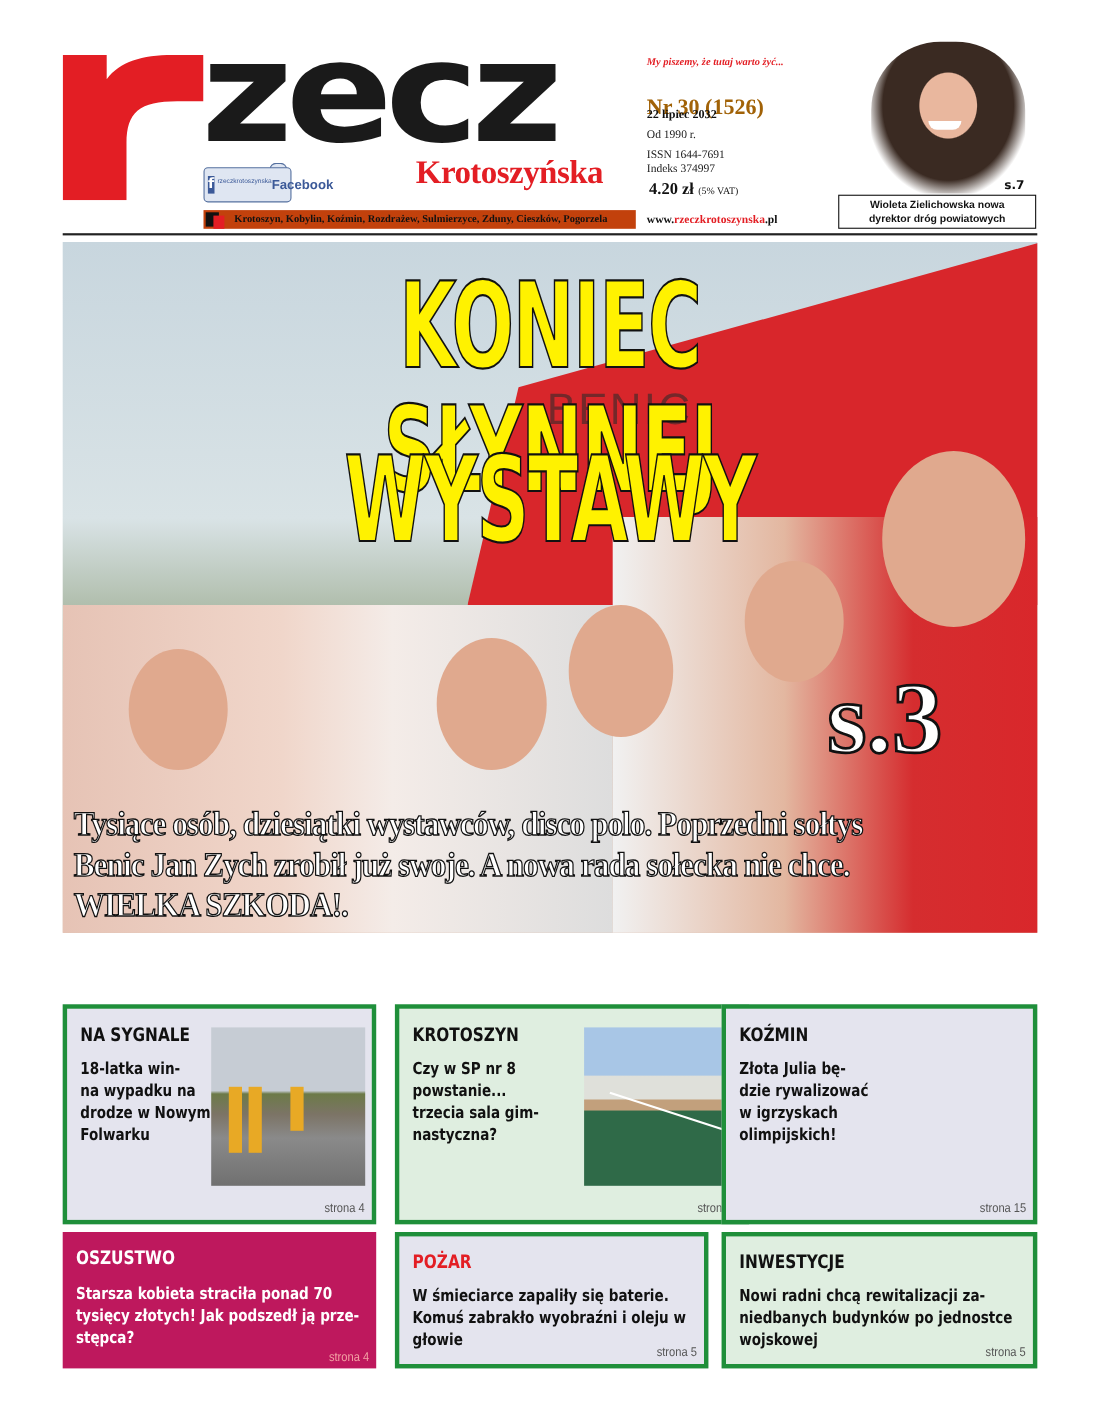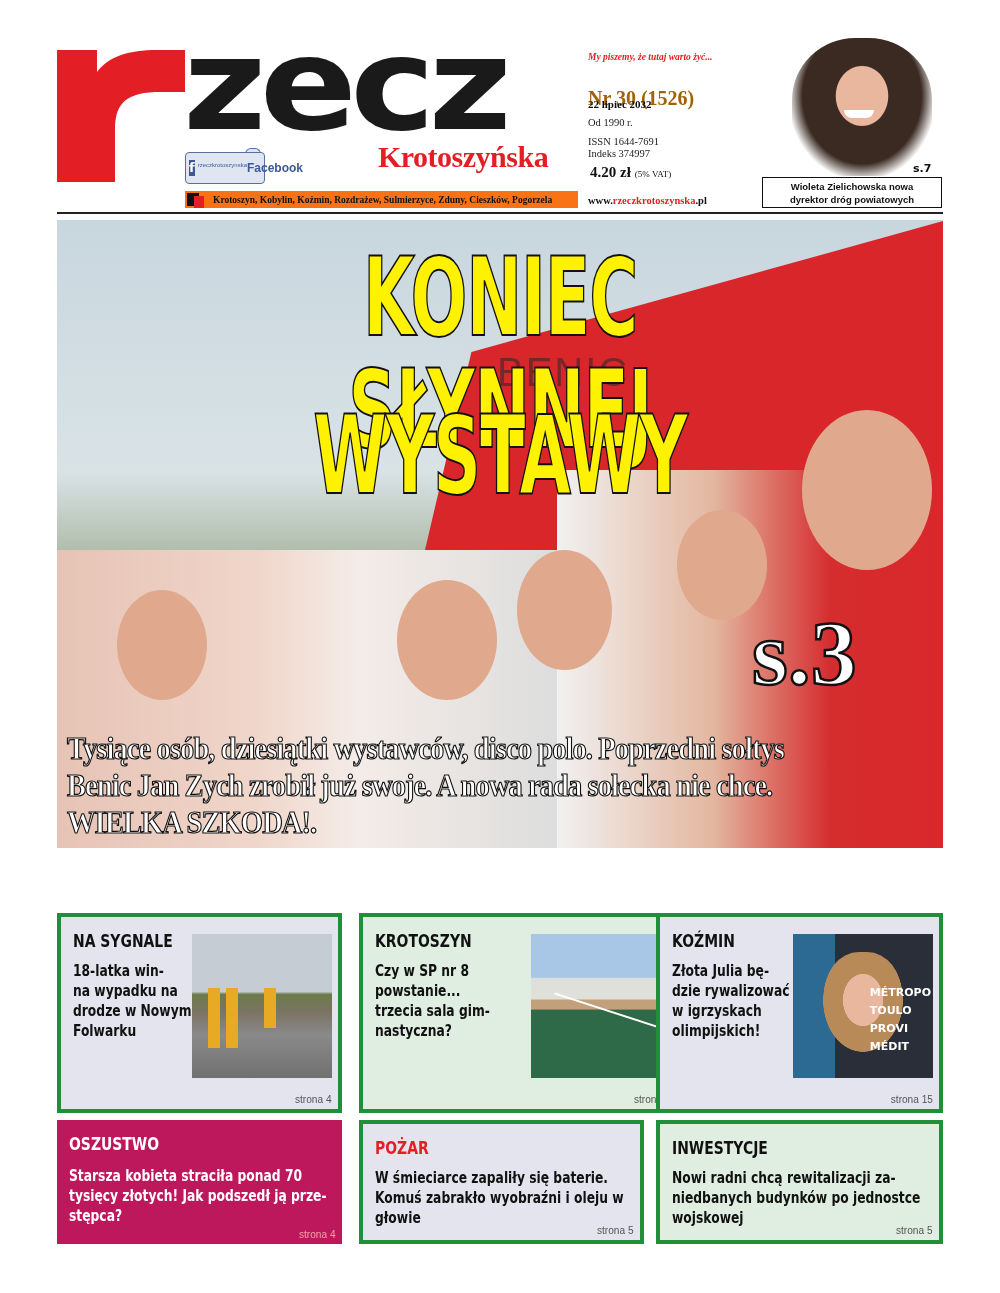--- a/index.html
+++ b/index.html
@@ -8,21 +8,21 @@
   
   .logo-r{left:57px;top:50px;width:128px;height:132px;}
   .logo-zecz{left:183px;top:20px;font-family:"DejaVu Sans",sans-serif;font-weight:bold;font-size:128px;line-height:130px;letter-spacing:-6px;color:#1a1a1a;transform:scaleX(1.12);transform-origin:left top;}
   .logo-kroto{left:378px;top:140px;font-family:"Liberation Serif",serif;font-weight:bold;font-size:30px;color:#e31e24;letter-spacing:-0.5px;}
   .fb-badge{left:185px;top:152px;width:80px;height:32px;border:1.5px solid #55709f;border-radius:4px;background:#dfe6f2;display:flex;align-items:center;gap:3px;padding:0 3px;box-sizing:border-box;}
   .fb-f{width:14px;height:16px;background:#3b5998;color:#fff;font-weight:bold;font-size:13px;line-height:16px;text-align:center;font-family:"DejaVu Sans",sans-serif;}
   .fb-text{display:flex;line-height:1;}
   .fb-small{font-size:6px;color:#3b5998;}
   .fb-word{font-size:12px;font-weight:bold;color:#3b5998;}
   .fb-thumb{left:245px;top:148px;width:14px;height:12px;border:1.5px solid #55709f;border-bottom:none;border-radius:6px 6px 0 0;background:#dfe6f2;}
-  .towns-bar{left:185px;top:191px;width:393px;height:17px;background:#f97316;display:flex;align-items:center;}
+  .towns-bar{left:185px;top:191px;width:393px;height:17px;background:#c2410c;display:flex;align-items:center;}
   .towns-logo{width:22px;height:17px;position:relative;}
   .towns-logo .t1{position:absolute;left:2px;top:2px;width:12px;height:13px;background:#111;}
   .towns-logo .t2{position:absolute;left:9px;top:5px;width:10px;height:12px;background:#e31e24;}
   .towns-text{font-family:"Liberation Serif",serif;font-weight:bold;font-size:9.5px;color:#111;white-space:nowrap;margin-left:6px;}
   .mast-rule{left:57px;top:212px;width:886px;height:2px;background:#222;}
   .tagline{left:588px;top:52px;font-family:"Liberation Serif",serif;font-style:italic;font-weight:bold;font-size:9.5px;color:#e31e24;}
   .issue{left:588px;top:75px;font-family:"Liberation Serif",serif;font-weight:bold;font-size:20px;color:#a16207;margin-top:12px;}
   .date{left:588px;top:98px;font-family:"Liberation Serif",serif;font-weight:bold;font-size:11px;color:#111;}
   .since{left:588px;top:117px;font-family:"Liberation Serif",serif;font-size:10.5px;color:#222;}
   .issn{left:588px;top:136px;font-family:"Liberation Serif",serif;font-size:10.5px;color:#222;line-height:12px;}
@@ -168,29 +168,20 @@
 </div>
 
 <div class="teaser" style="left:656px;top:913px;width:287px;height:200px;">
   <div class="t-kicker">KOŹMIN</div>
   <div class="t-body" style="top:44px;width:150px;">
     <div>Złota Julia bę-</div>
       <div>dzie rywalizować</div>
       <div>w igrzyskach</div>
       <div>olimpijskich!</div>
   </div>
-  <div class="t-img img-julia">
-    <div class="head"></div>
-    <div class="txt">
-        <div>MÉTROPO</div>
-        <div>TOULO</div>
-        <div>PROVI</div>
-        <div>MÉDIT</div>
-      </div>
-  </div>
   <div class="t-page">strona 15</div>
 </div>
 
 <div class="teaser red" style="left:57px;top:1120px;width:285px;height:124px;">
   <div class="t-kicker">OSZUSTWO</div>
   <div class="t-body" style="top:46px;width:320px;">
     <div>Starsza kobieta straciła ponad 70</div>
       <div>tysięcy złotych! Jak podszedł ją prze-</div>
       <div>stępca?</div>
   </div>

